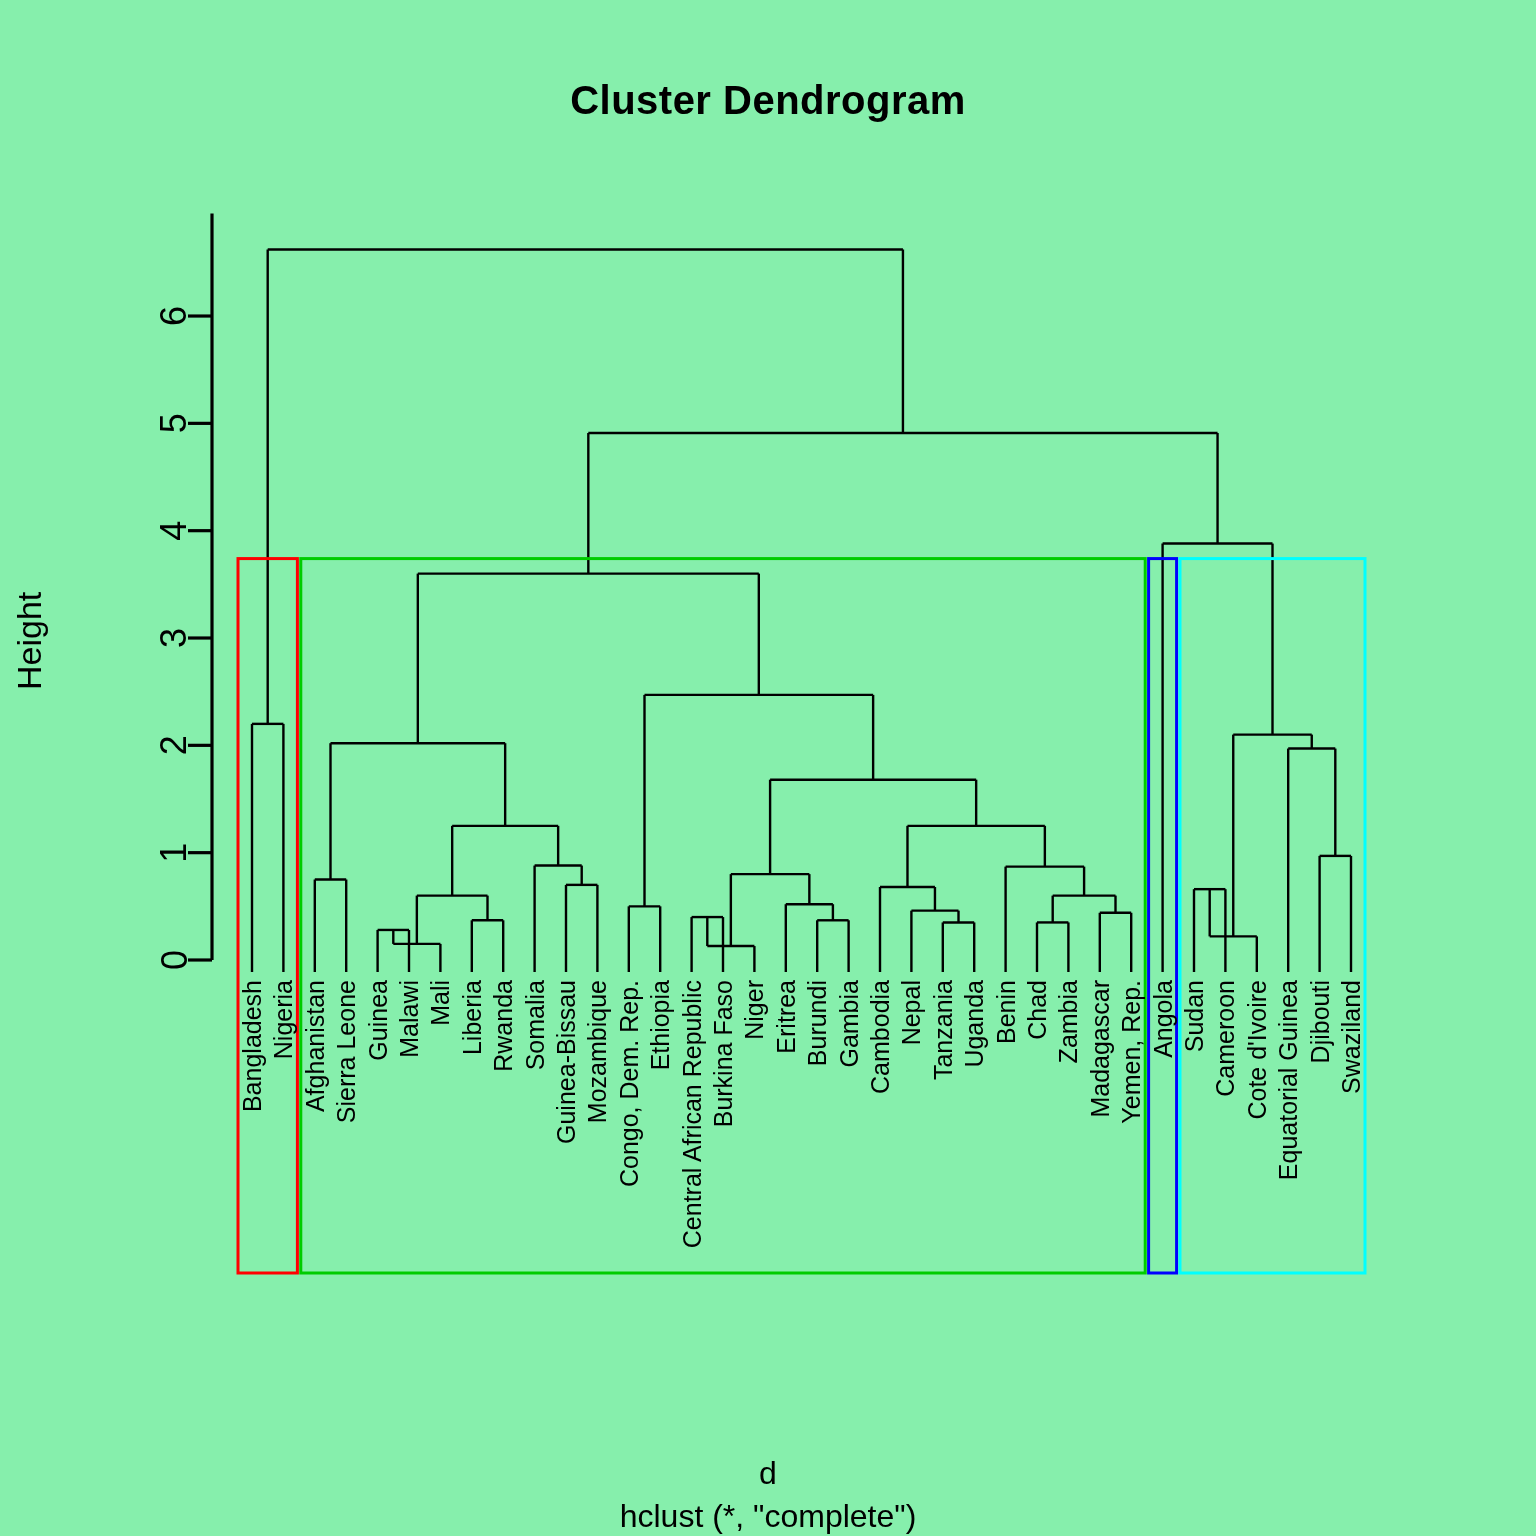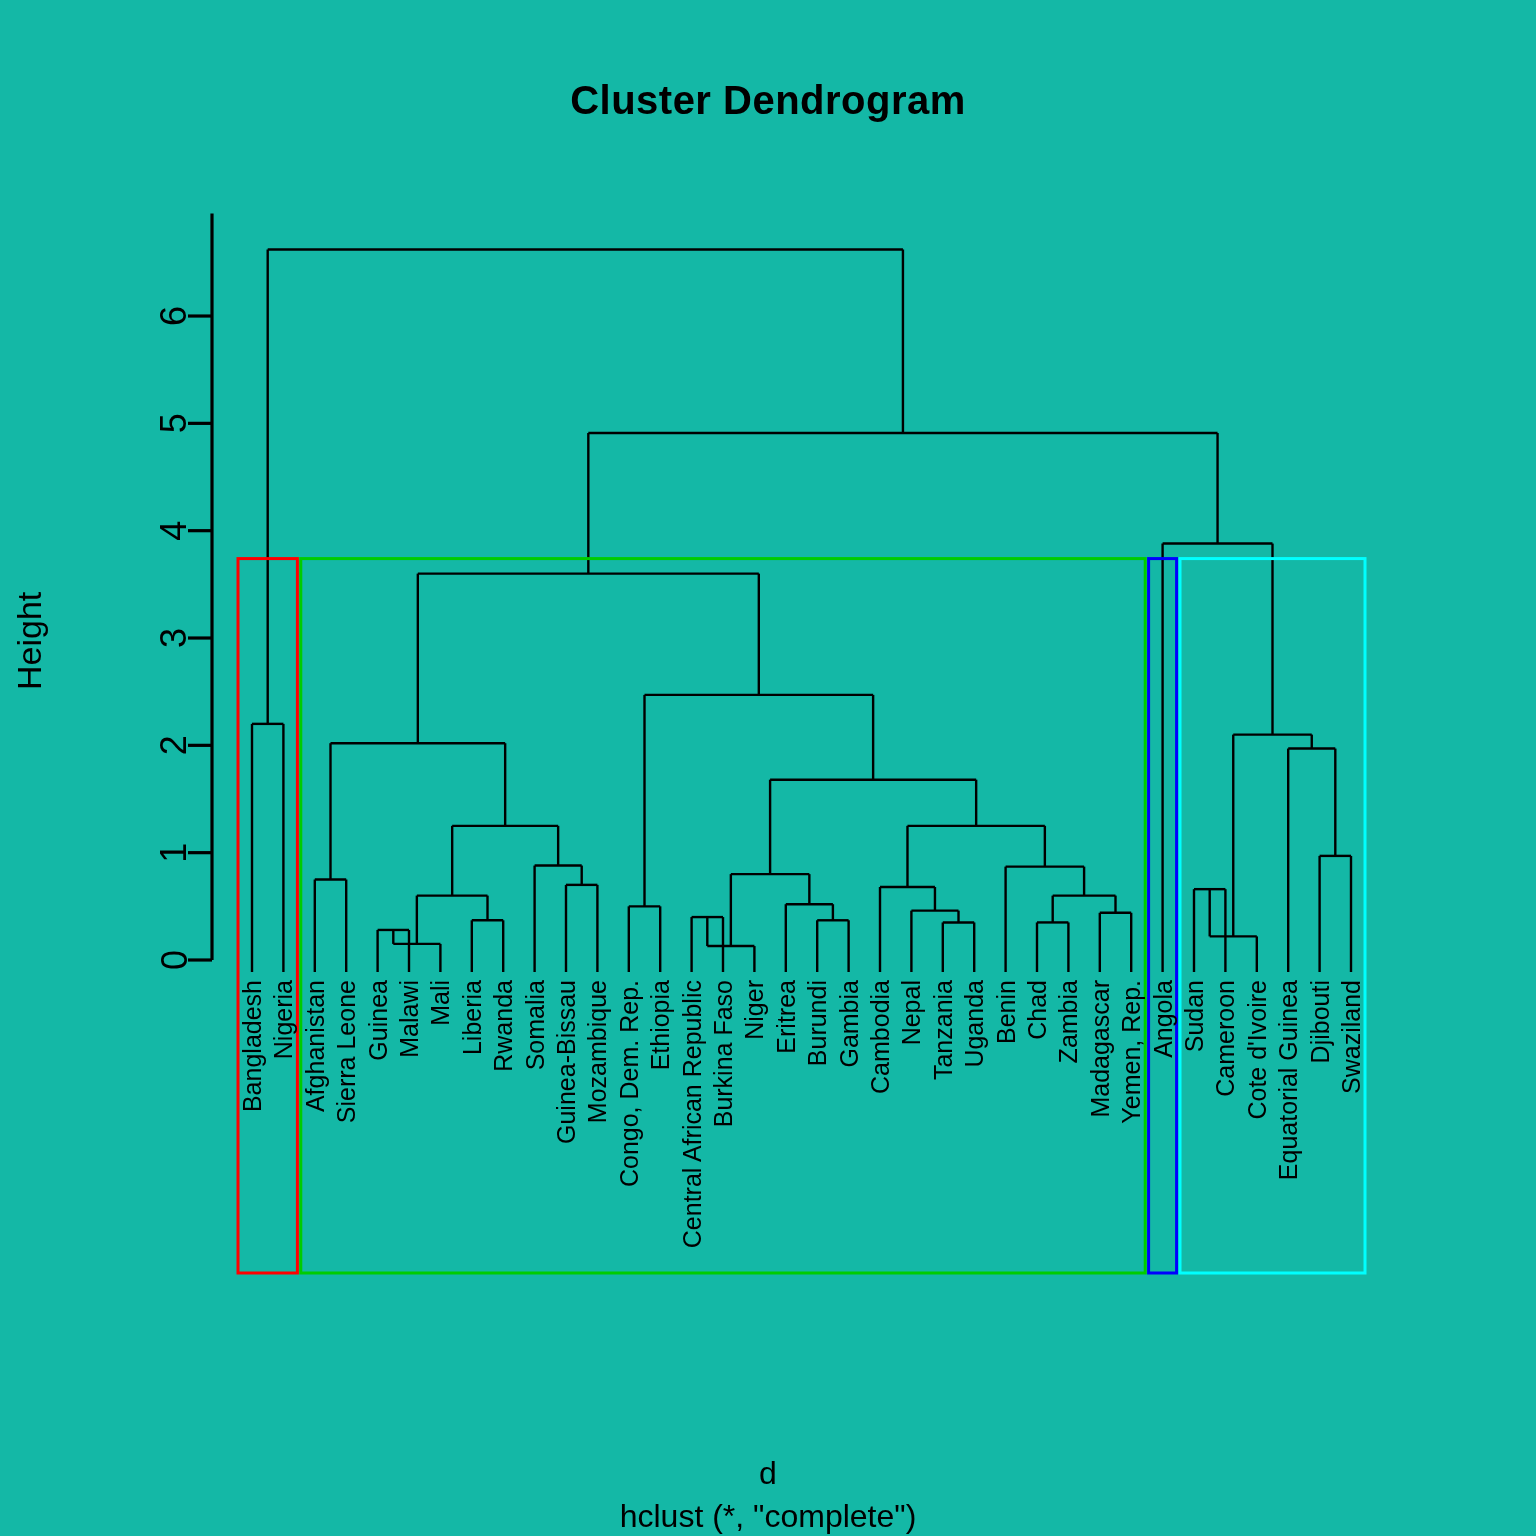--- a/index.html
+++ b/index.html
@@ -1,17 +1,17 @@
 <!DOCTYPE html>
 <html><head>
 <meta charset="utf-8">
 <style>
   html,body{margin:0;padding:0;background:#ffffff;}
   body{width:1536px;height:1536px;font-family:"Liberation Sans",sans-serif;overflow:hidden;}
-  #stage{position:relative;width:1536px;height:1536px;background:#14b8a6;}
+  #stage{position:relative;width:1536px;height:1536px;background:#86efac;}
   #plot{position:absolute;left:0;top:0;}
   .txt{position:absolute;color:#000;}
   #title{left:0;top:78px;width:1536px;text-align:center;font-size:40px;font-weight:bold;letter-spacing:.5px;}
   #ylab{position:absolute;left:10px;top:690px;font-size:34px;transform:rotate(-90deg);transform-origin:left top;white-space:nowrap;}
   #xlab1{left:0;top:1455px;width:1536px;text-align:center;font-size:32px;}
   #xlab2{left:0;top:1498px;width:1536px;text-align:center;font-size:32px;}
 </style>
 </head>
 <body>
 

